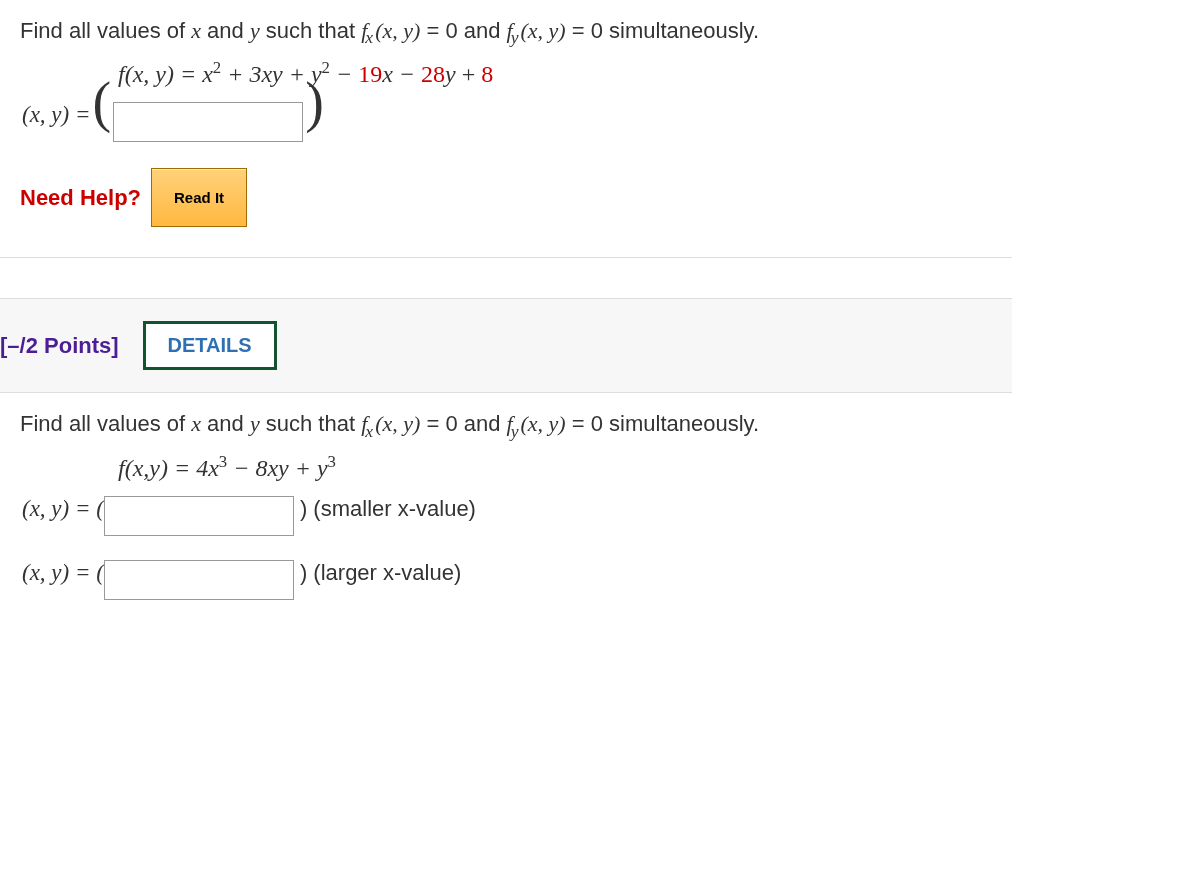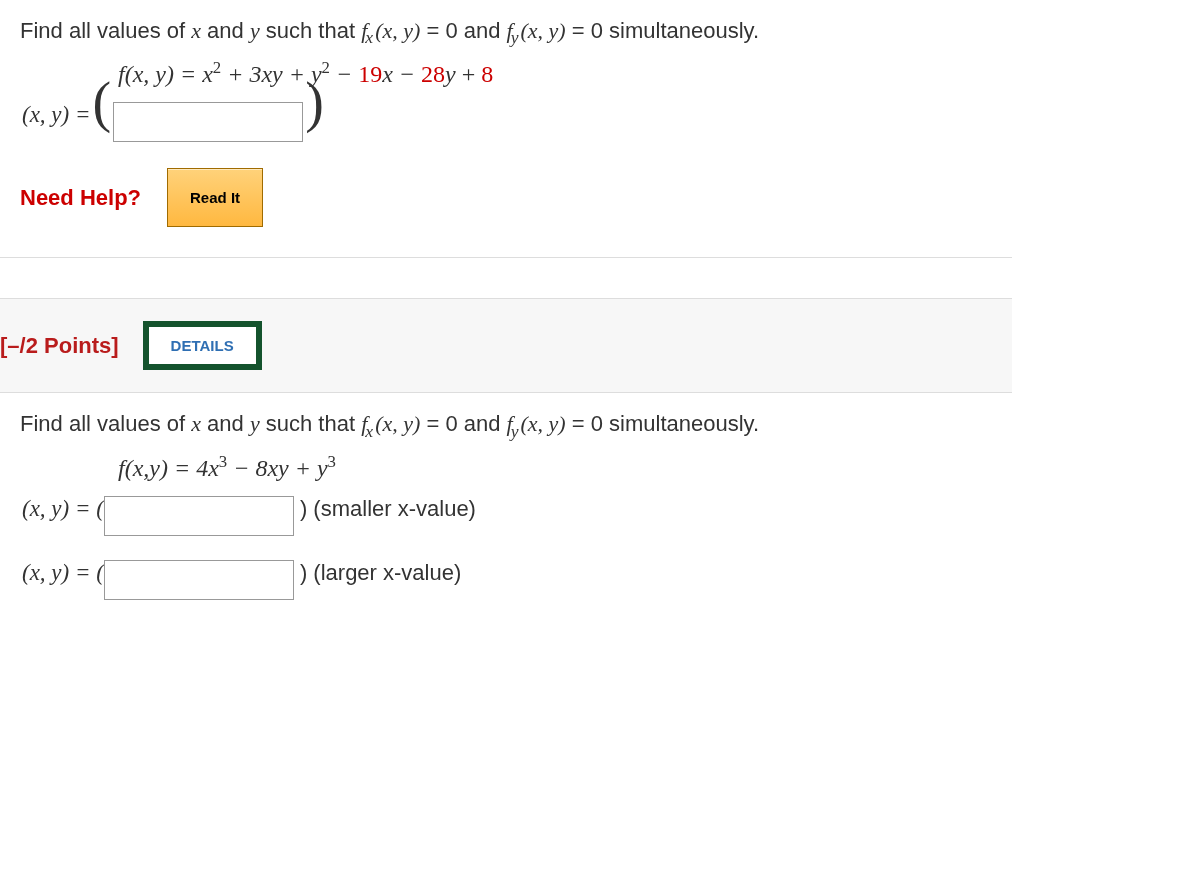--- a/index.html
+++ b/index.html
@@ -60,21 +60,21 @@
     border: 1px solid #999;
     background: #fff;
     font-size: 18px;
     padding: 2px 6px;
     box-sizing: border-box;
   }
   .hint { font-family: "Helvetica Neue", Helvetica, Arial, sans-serif; font-style: normal; font-size: 22px; margin-left: 6px; }
   .need-help-row {
     display: flex;
     align-items: center;
-    gap: 26px;
+    gap: 10px;
     margin-top: 26px;
   }
   .need-help-label {
     color: #c00;
     font-weight: bold;
     font-size: 22px;
   }
   .read-it-btn {
     background: linear-gradient(#ffd27a, #ffb840);
     border: 1px solid #a06b00;
@@ -90,30 +90,30 @@
     border-top: 1px solid #ddd;
     border-bottom: 1px solid #ddd;
     padding: 22px 20px 22px 0;
     display: flex;
     align-items: center;
     gap: 24px;
     margin-top: 40px;
   }
   .points {
     font-weight: bold;
-    color: #b91c1c;
+    color: #4c1d95;
     font-size: 22px;
     margin-left: 0;
   }
   .details-btn {
     background: #fff;
-    border: 6px solid #14532d;
+    border: 3px solid #14532d;
     color: #2f6fb3;
     font-weight: bold;
-    font-size: 15px;
+    font-size: 20px;
     padding: 10px 22px;
     cursor: pointer;
   }
   .qref {
     font-weight: bold;
     color: #444;
     font-size: 22px;
   }
 </style>
 </head>

